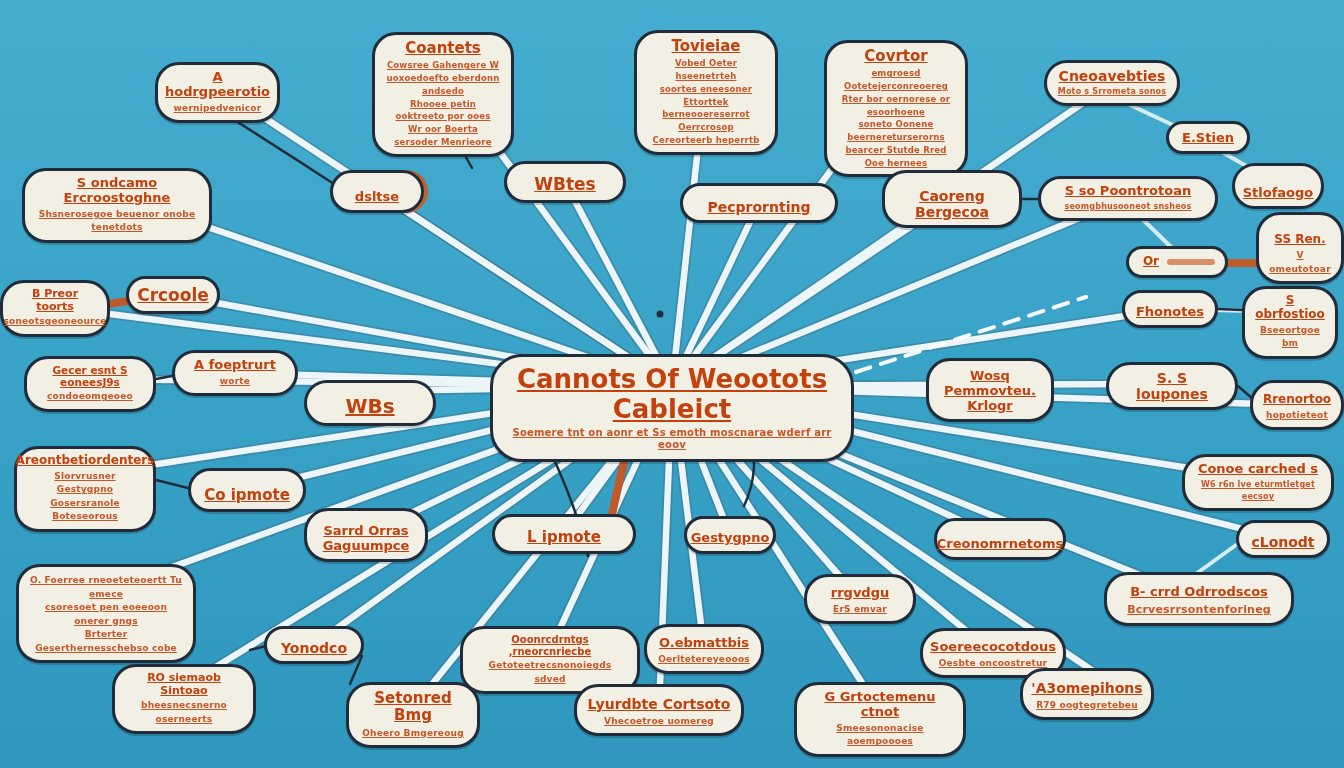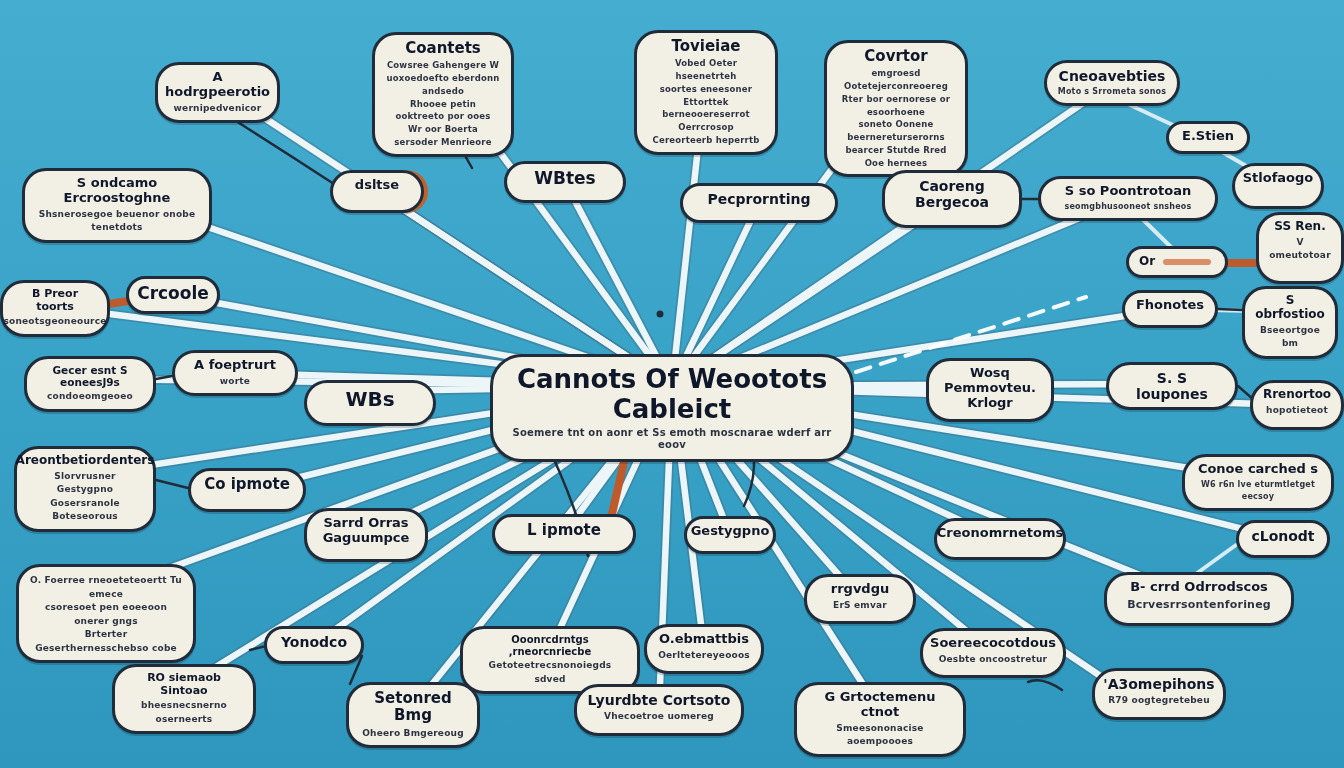--- a/index.html
+++ b/index.html
@@ -11,23 +11,24 @@
   svg.lines{position:absolute;left:0;top:0;width:100%;height:100%;}
   .beam-edge{stroke:#3f6a80;stroke-width:10;opacity:.40;stroke-linecap:round;}
   .beam{stroke:#ecf5f8;stroke-width:6.5;stroke-linecap:round;}
   .beam2{stroke:#d6ebf2;stroke-width:4;stroke-linecap:round;}
   .wire{stroke:#1f2d3a;stroke-width:2.5;fill:none;stroke-linecap:round;}
   .dashline{stroke:#ffffff;stroke-width:4;stroke-dasharray:15 11;stroke-linecap:round;opacity:.95;}
   .orange{stroke:#bf5b2b;stroke-width:8;stroke-linecap:round;}
   .bubble{
     position:absolute;box-sizing:border-box;
     background:#f2efe4;border:3px solid #202c3a;border-radius:24px;
-    display:flex;flex-direction:column;justify-content:flex-start;align-items:center;
-    text-align:center;padding:5px 10px;color:#0f172a;
+    display:flex;flex-direction:column;justify-content:flex-end;align-items:center;
+    text-align:center;padding:5px 10px;color:#c2410c;
     box-shadow:0 2px 0 rgba(0,0,0,.18);
+    text-decoration:underline;
   }
   .bubble.accent-orange{box-shadow:4px 0 0 #c0622c,0 2px 0 rgba(0,0,0,.18);}
   .b-title{font-weight:bold;white-space:pre-line;line-height:1.15;}
   .b-sub{white-space:pre-line;line-height:1.5;margin-top:2px;font-weight:600;opacity:.88;letter-spacing:.2px;}
   .bubble.center-node{border-radius:32px;border-width:3.5px;padding:8px 18px;}
   .center-node .b-sub{line-height:1.2;}
   .orange-dash{display:inline-block;width:48px;height:6px;background:#d98f68;border-radius:3px;margin-left:8px;}
   .row{flex-direction:row;align-items:center;}
 </style>
 </head>
@@ -298,21 +299,21 @@
       <div class="b-sub" style="font-size: 9px;">Oerltetereyeooos</div>
     </div>
     <div class="bubble" style="left: 920px; top: 628px; width: 146px; min-height: 50px;">
       <div class="b-title" style="font-size: 13px;">Soereecocotdous</div>
       <div class="b-sub" style="font-size: 9px;">Oesbte oncoostretur</div>
     </div>
     <div class="bubble" style="left: 112px; top: 664px; width: 144px; min-height: 50px;">
       <div class="b-title" style="font-size: 11px;">RO siemaob Sintoao</div>
       <div class="b-sub" style="font-size: 9px;">bheesnecsnerno oserneerts</div>
     </div>
-    <div class="bubble" style="left: 1092px; top: 668px; width: 134px; min-height: 52px;">
+    <div class="bubble" style="left: 1020px; top: 668px; width: 134px; min-height: 52px;">
       <div class="b-title" style="font-size: 14px;">'A3omepihons</div>
       <div class="b-sub" style="font-size: 9px;">R79 oogtegretebeu</div>
     </div>
     <div class="bubble" style="left: 346px; top: 682px; width: 134px; min-height: 52px;">
       <div class="b-title" style="font-size: 15px;">Setonred Bmg</div>
       <div class="b-sub" style="font-size: 9px;">Oheero Bmgereoug</div>
     </div>
     <div class="bubble" style="left: 574px; top: 684px; width: 170px; min-height: 52px;">
       <div class="b-title" style="font-size: 14px;">Lyurdbte Cortsoto</div>
       <div class="b-sub" style="font-size: 9px;">Vhecoetroe uomereg</div>

